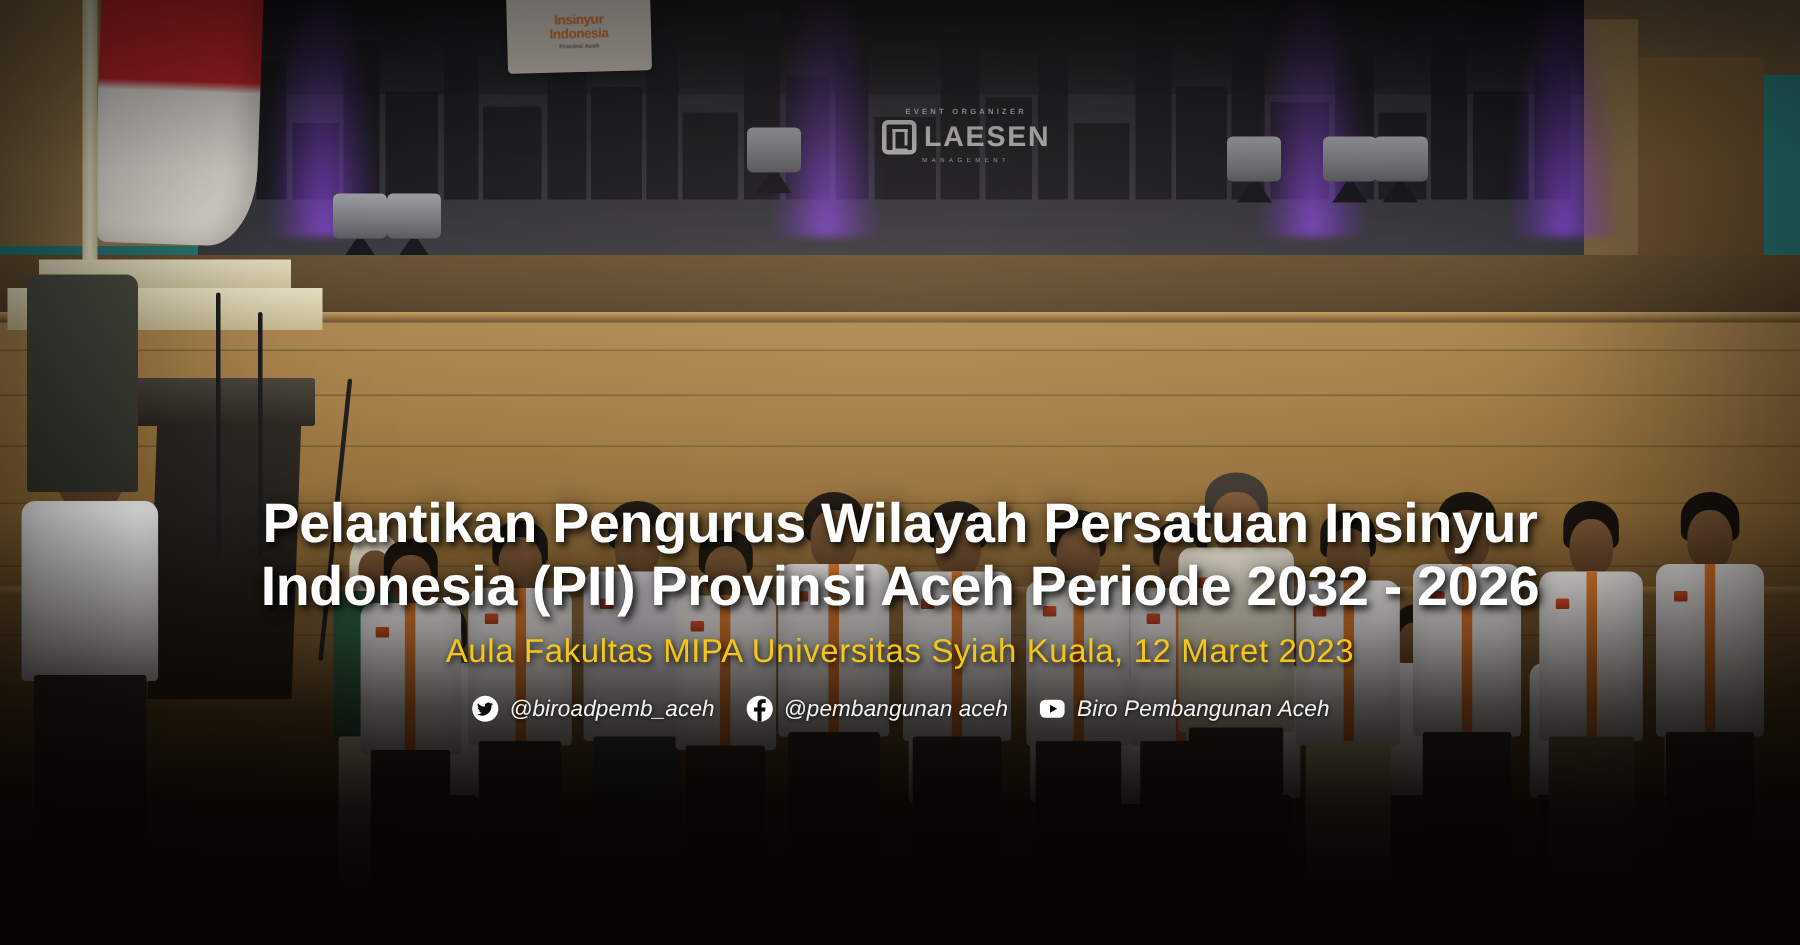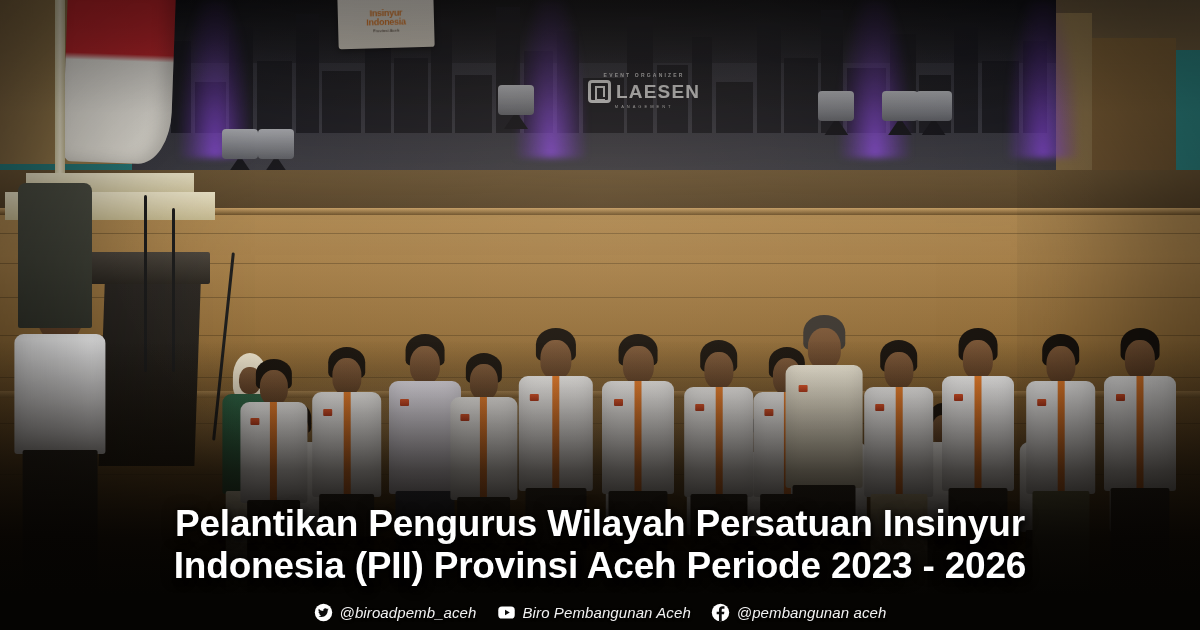--- a/index.html
+++ b/index.html
@@ -242,21 +242,21 @@
   }
 
   
   .text-scrim {
     position:absolute; left:0; right:0; bottom:0; height:46%;
     background:linear-gradient(180deg, rgba(12,8,3,0) 0%, rgba(12,8,3,.35) 22%, rgba(10,7,3,.72) 45%, rgba(6,4,2,.93) 68%, #050402 88%);
     pointer-events:none;
   }
   .overlay {
     position:absolute; left:0; right:0; bottom:0; height:48%;
-    display:flex; flex-direction:column; align-items:center; justify-content:flex-end;
+    display:flex; flex-direction:column; align-items:center; 
     padding-bottom:8px;
   }
   .title-block { text-align:center; width:100%; }
   .title-line {
     color:#ffffff;
     font-family:"Liberation Sans Narrow","Liberation Sans", sans-serif;
     font-weight:700;
     font-size:37px;
     line-height:42px;
     letter-spacing:-.2px;
@@ -609,48 +609,49 @@
     <div class="grade"></div>
     <div class="vignette"></div>
   </div>
 
   <div class="text-scrim"></div>
 
   <div class="overlay">
 
     <div class="title-block">
       <div class="title-line">Pelantikan Pengurus Wilayah Persatuan Insinyur</div>
-      <div class="title-line">Indonesia (PII) Provinsi Aceh Periode 2023 - 2026</div>
+      <div class="title-line">Indonesia (PII) Provinsi Aceh Periode 2032 - 2026</div>
     </div>
 
+    <div class="subtitle">Aula Fakultas MIPA Universitas Syiah Kuala, 12 Maret 2023</div>
 
     <div class="social-row">
 
 
       <div class="social-item">
         <svg class="sicon" viewBox="0 0 24 24">
           <circle cx="12" cy="12" r="11" fill="#ffffff"></circle>
           <path d="M18.6 8.1c-.5.22-1.04.37-1.6.44.57-.35 1.01-.9 1.22-1.55-.54.32-1.14.55-1.77.68a2.77 2.77 0 0 0-4.73 2.53A7.87 7.87 0 0 1 6 7.3a2.78 2.78 0 0 0 .86 3.71c-.45-.02-.88-.14-1.25-.35v.04c0 1.34.95 2.46 2.22 2.72-.4.11-.83.12-1.24.05a2.78 2.78 0 0 0 2.59 1.93 5.57 5.57 0 0 1-4.1 1.15 7.85 7.85 0 0 0 4.26 1.25c5.11 0 7.91-4.24 7.91-7.91l-.01-.36c.54-.39 1.01-.88 1.38-1.43z" fill="#0d0d0d"></path>
         </svg>
         <span class="handle">@biroadpemb_aceh</span>
       </div>
 
       <div class="social-item">
         <svg class="sicon" viewBox="0 0 24 24">
+          <circle cx="12" cy="12" r="11" fill="#ffffff"></circle>
+          <path d="M13.55 22.9v-8.6h2.9l.44-3.37h-3.34V8.78c0-.97.27-1.64 1.67-1.64h1.78V4.12c-.31-.04-1.37-.13-2.6-.13-2.57 0-4.33 1.57-4.33 4.45v2.49H7.16v3.37h2.91v8.6z" fill="#0d0d0d"></path>
+        </svg>
+        <span class="handle">@pembangunan aceh</span>
+      </div>
+
+      <div class="social-item">
+        <svg class="sicon" viewBox="0 0 24 24">
           <rect x="1.6" y="4.4" width="20.8" height="15.2" rx="4.6" ry="4.6" fill="#ffffff"></rect>
           <path d="M10.1 8.6l6.1 3.4-6.1 3.4z" fill="#0d0d0d"></path>
         </svg>
         <span class="handle">Biro Pembangunan Aceh</span>
       </div>
 
-      <div class="social-item">
-        <svg class="sicon" viewBox="0 0 24 24">
-          <circle cx="12" cy="12" r="11" fill="#ffffff"></circle>
-          <path d="M13.55 22.9v-8.6h2.9l.44-3.37h-3.34V8.78c0-.97.27-1.64 1.67-1.64h1.78V4.12c-.31-.04-1.37-.13-2.6-.13-2.57 0-4.33 1.57-4.33 4.45v2.49H7.16v3.37h2.91v8.6z" fill="#0d0d0d"></path>
-        </svg>
-        <span class="handle">@pembangunan aceh</span>
-      </div>
-
     </div>
 
   </div>
 
 </div>
 
 </body></html>

